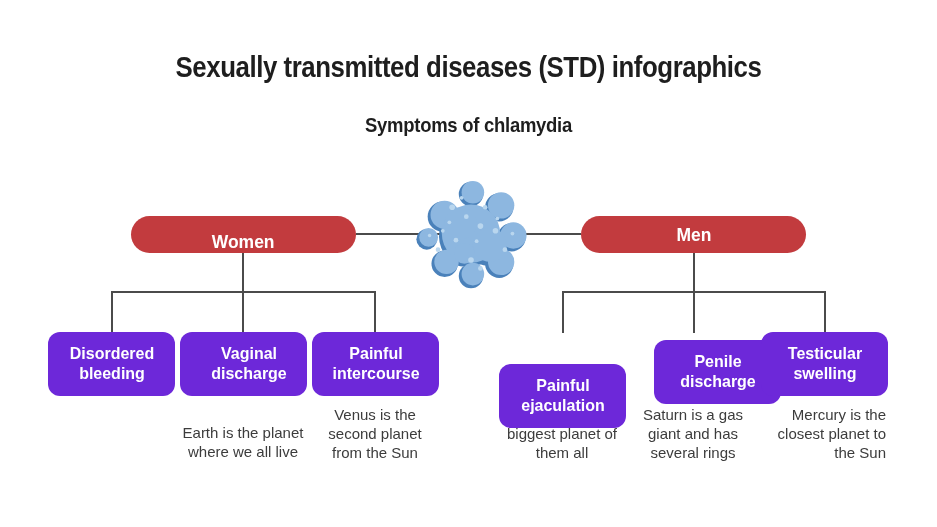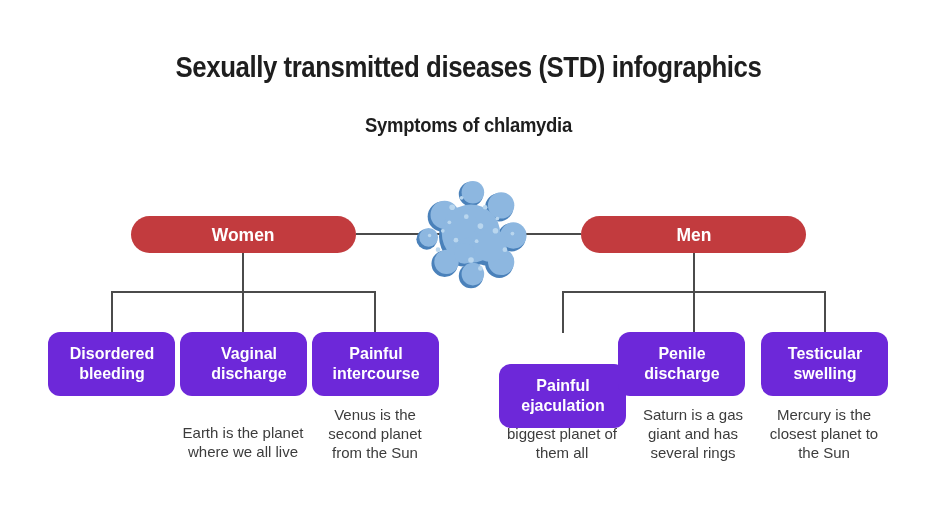--- a/index.html
+++ b/index.html
@@ -48,21 +48,21 @@
     border-radius: 19px;
     display: flex;
     align-items: center;
     justify-content: center;
     color: #ffffff;
     font-size: 19px;
     font-weight: 700;
     z-index: 2;
   }
   .pill span { transform: scaleX(0.92); white-space: nowrap; }
-  .pill.women { left: 131px; }
+  .pill.women { left: 131px; align-items: flex-end; }
   .pill.men   { left: 581px; }
   .bacteria {
     position: absolute;
     left: 412px; top: 179px;
     width: 118px; height: 113px;
     z-index: 2;
   }
   .sym-box {
     position: absolute;
     top: 332px;
@@ -78,38 +78,38 @@
     font-size: 17px;
     font-weight: 700;
     line-height: 1.18;
     z-index: 2;
   }
   .sym-box span { transform: scaleX(0.94); display: block; width: 120px; }
   .sym-box.p1 { left: 48px; }
   .sym-box.p2 { left: 180px; padding-left: 11px; }
   .sym-box.p3 { left: 312px; }
   .sym-box.p4 { left: 499px; margin-top: 32px; }
-  .sym-box.p5 { left: 618px; }
+  .sym-box.p5 { left: 654px; margin-top: 8px; }
   .sym-box.p6 { left: 761px; text-align: center; }
   .desc {
     position: absolute;
     top: 405px;
     width: 124px;
     text-align: center;
     font-size: 15px;
     font-weight: 400;
     color: #3c3c3c;
     line-height: 1.28;
   }
   .desc.d1 { left: 49px; }
   .desc.d2 { left: 181px; margin-top: 18px; }
   .desc.d3 { left: 313px; }
   .desc.d4 { left: 500px; }
   .desc.d5 { left: 631px; }
-  .desc.d6 { left: 762px; }
+  .desc.d6 { left: 762px; text-align: right; }
 
   
   .center-link { left: 356px; top: 233px; width: 225px; height: 2px; }
   .w-stem  { left: 242px; top: 251px; width: 2px; height: 41px; }
   .w-hbar  { left: 111px; top: 291px; width: 265px; height: 2px; }
   .w-drop1 { left: 111px; top: 291px; width: 2px; height: 42px; }
   .w-drop2 { left: 242px; top: 291px; width: 2px; height: 42px; }
   .w-drop3 { left: 374px; top: 291px; width: 2px; height: 42px; }
   .m-stem  { left: 693px; top: 251px; width: 2px; height: 41px; }
   .m-hbar  { left: 562px; top: 291px; width: 264px; height: 2px; }

